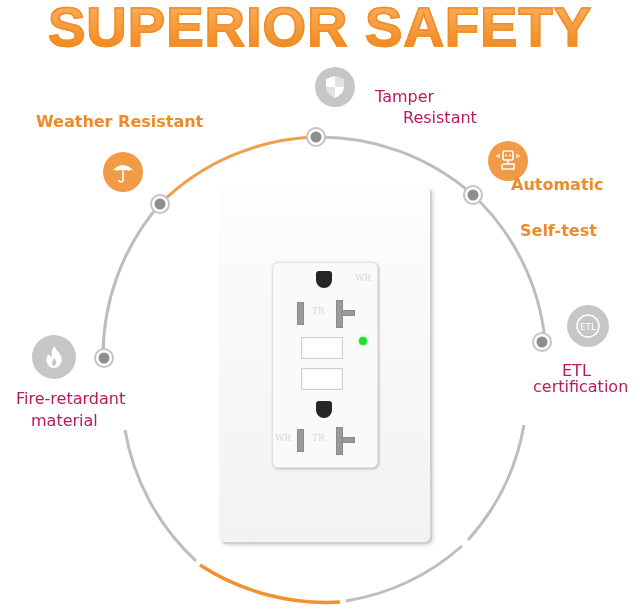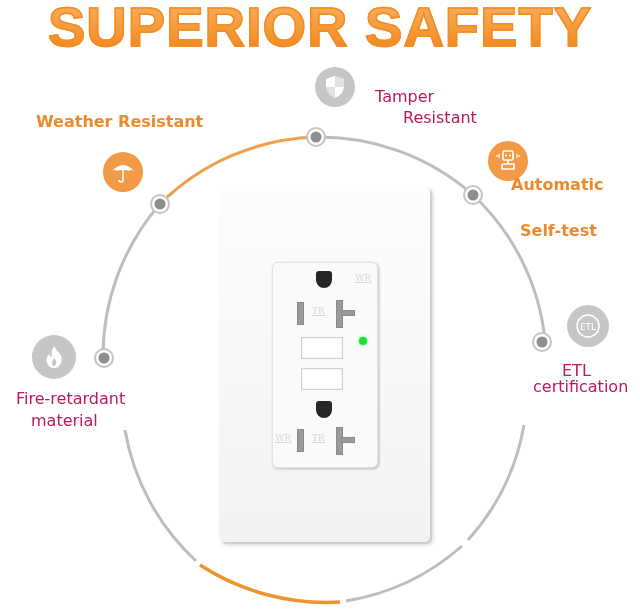--- a/index.html
+++ b/index.html
@@ -16,21 +16,21 @@
   .bubble.g{background:#c6c6c6;}
   .tail{position:absolute;width:0;height:0;}
   .plate{position:absolute;left:219px;top:186px;width:211px;height:356px;background:linear-gradient(180deg,#fdfdfd,#f2f2f2);border-radius:6px;
     box-shadow:2px 2px 0 #cfcfcf, 3px 3px 4px rgba(0,0,0,0.18);}
   .receptacle{position:absolute;left:272px;top:262px;width:104px;height:204px;background:#fafafa;border-radius:6px;border:1px solid #e2e2e2;
     box-shadow:1px 1px 3px rgba(0,0,0,0.25);}
   .ground{position:absolute;width:16px;height:17px;background:#262626;border-radius:3px 3px 8px 8px;}
   .slot{position:absolute;background:#9a9a9a;border:1px solid #8a8a8a;}
   .btn{position:absolute;width:40px;height:20px;background:#fff;border:1px solid #d0d0d0;box-shadow:inset 0 0 2px #ddd;}
   .led{position:absolute;width:8px;height:8px;border-radius:50%;background:#22dd33;box-shadow:0 0 3px #44ff55;}
-  .tiny{position:absolute;font-size:9px;color:#d6d6d6;font-family:"DejaVu Serif",serif;text-decoration:underline;}
+  .tiny{position:absolute;font-size:9px;color:#d6d6d6;font-family:"DejaVu Serif",serif;}
 </style>
 </head>
 <body>
 
 <div class="title">SUPERIOR SAFETY</div>
 
 <svg class="ring" width="640" height="609">
 
   <path d="M 160 204 A 232 232 0 0 0 103 358" fill="none" stroke="#bdbdbd" stroke-width="3"></path>
   <path d="M 103 370 A 232 232 0 0 0 114 428" fill="none" stroke="#fff" stroke-width="0"></path>

